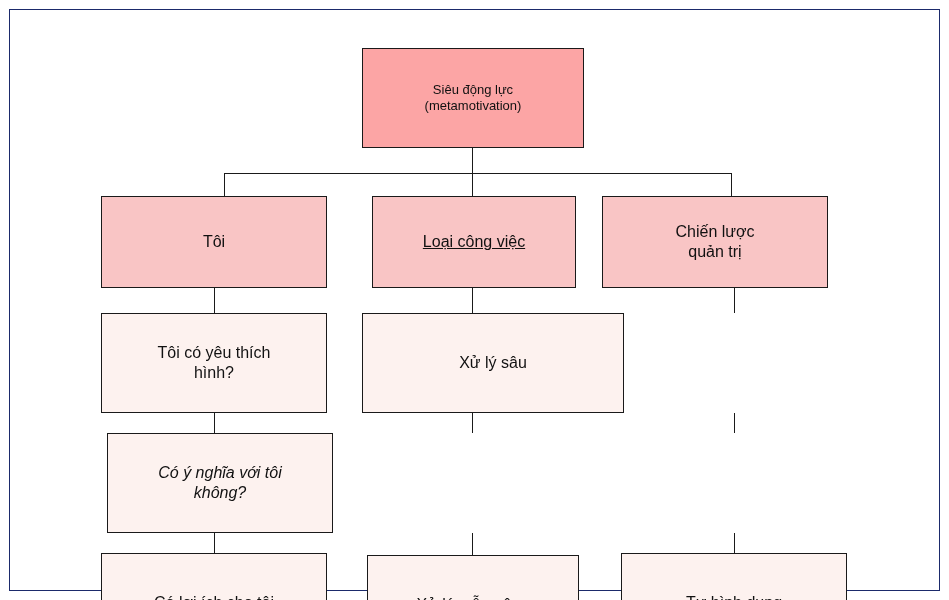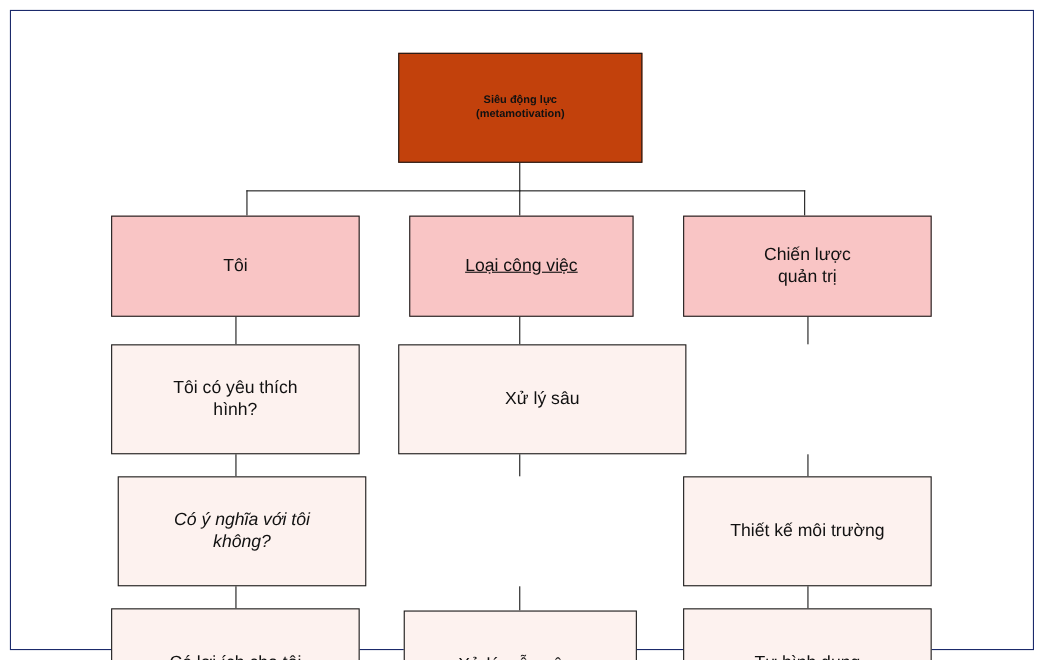--- a/index.html
+++ b/index.html
@@ -36,23 +36,22 @@
     border: 1.4px solid #1a1a1a;
     display: flex;
     align-items: center;
     justify-content: center;
     text-align: center;
     color: #111111;
     line-height: 1.25;
     white-space: pre-line;
   }
   .node-root {
-    background: #c2410c;
-    font-size: 10px;
-    font-weight: bold;
+    background: #fca5a5;
+    font-size: 13px;
   }
   .node-branch {
     background: #f9c5c5;
     font-size: 16px;
   }
   .node-leaf {
     background: #fdf2ef;
     font-size: 16px;
   }
   .connector {
@@ -89,21 +88,20 @@
   <div class="connector conn-v" style="left:214px; top:533px; height:20px;"></div>
   <div class="node node-leaf" style="left:101px; top:553px; width:226px; height:100px;">Có lợi ích cho tôi</div>
 
   <div class="node node-branch" style="left:372px; top:196px; width:204px; height:92px;text-decoration:underline;">Loại công việc</div>
   <div class="connector conn-v" style="left:472px; top:288px; height:25px;"></div>
   <div class="node node-leaf" style="left:362px; top:313px; width:262px; height:100px;">Xử lý sâu</div>
   <div class="connector conn-v" style="left:472px; top:413px; height:20px;"></div>
   <div class="connector conn-v" style="left:472px; top:533px; height:22px;"></div>
   <div class="node node-leaf" style="left:367px; top:555px; width:212px; height:100px;">Xử lý mẫu nông</div>
 
-  <div class="node node-branch" style="left:621px; top:196px; width:226px; height:92px;">Chiến lược
+  <div class="node node-branch" style="left:602px; top:196px; width:226px; height:92px;">Chiến lược
 quản trị</div>
   <div class="connector conn-v" style="left:734px; top:288px; height:25px;"></div>
   <div class="connector conn-v" style="left:734px; top:413px; height:20px;"></div>
-  <div class="node node-leaf" style="left:621px; top:433px; width:226px; height:100px;">Thiết kế môi trường</div>
   <div class="connector conn-v" style="left:734px; top:533px; height:20px;"></div>
   <div class="node node-leaf" style="left:621px; top:553px; width:226px; height:100px;">Tự hình dung</div>
 
 </div>
 
 </body></html>

